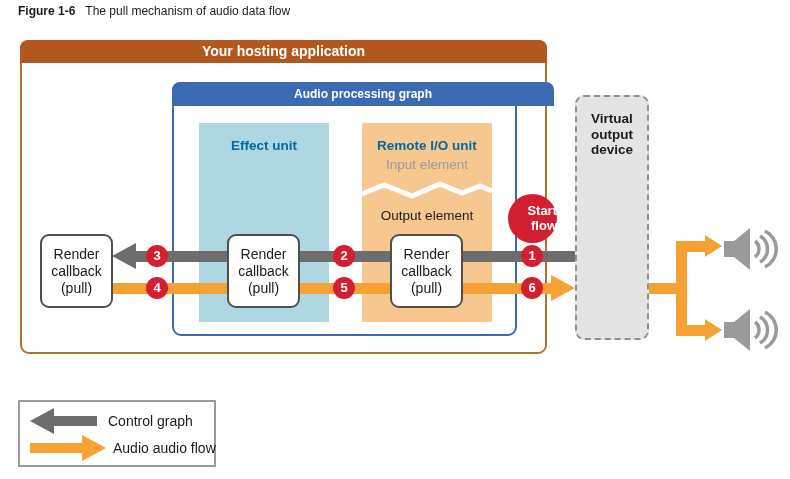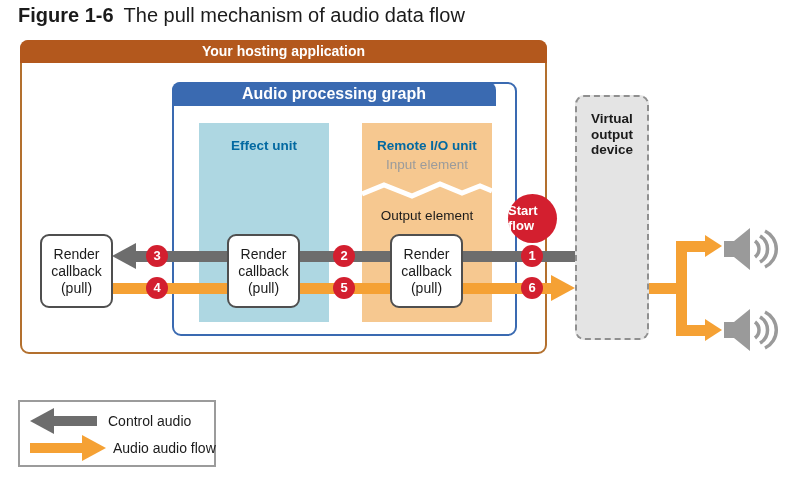--- a/index.html
+++ b/index.html
@@ -1,35 +1,35 @@
 <!DOCTYPE html>
 <html><head>
 <meta charset="utf-8">
 <style>
   html,body{margin:0;padding:0;background:#ffffff;}
   body{font-family:"Liberation Sans","DejaVu Sans",sans-serif;color:#1b1b1b;}
   .stage{position:relative;width:790px;height:479px;background:#fff;overflow:hidden;}
 
   
-  .fig-title{position:absolute;left:18px;top:4px;font-size:20px;white-space:nowrap;}
+  .fig-title{position:absolute;left:18px;top:4px;font-size:12px;white-space:nowrap;}
   .fig-title .lbl{font-weight:bold;margin-right:10px;}
 
   
   .hosting-box{position:absolute;left:20px;top:40px;width:527px;height:314px;
     border:2px solid #b3702e;border-radius:9px;background:#fff;box-sizing:border-box;}
   .hosting-header{position:absolute;left:20px;top:40px;width:527px;height:23px;
     background:#b3581d;border-radius:8px 8px 0 0;box-sizing:border-box;
     color:#fff;font-weight:bold;font-size:14px;text-align:center;line-height:23px;}
 
   
   .graph-box{position:absolute;left:172px;top:82px;width:345px;height:254px;
     border:2px solid #3a6ab1;border-radius:9px;background:#fff;box-sizing:border-box;}
-  .graph-header{position:absolute;left:172px;top:82px;width:324px;height:24px;
+  .graph-header{position:absolute;left:172px;top:82px;width:382px;height:24px;
     background:#3a6ab1;border-radius:8px 8px 0 0;box-sizing:border-box;
-    color:#fff;font-weight:bold;font-size:16px;text-align:center;line-height:24px;}
+    color:#fff;font-weight:bold;font-size:12px;text-align:center;line-height:24px;}
 
   
   .effect-unit{position:absolute;left:199px;top:123px;width:130px;height:199px;background:#aed7e2;}
   .remote-unit{position:absolute;left:362px;top:123px;width:130px;height:199px;background:#f6c890;}
   .unit-title{position:absolute;width:100%;top:15px;text-align:center;font-weight:bold;font-size:13.5px;color:#0369a1;}
   .input-label{position:absolute;width:100%;top:34px;text-align:center;font-size:13.5px;color:#9b9b9b;}
   .output-label{position:absolute;width:100%;top:85px;text-align:center;font-size:13.5px;color:#1b1b1b;}
   .zigzag{position:absolute;left:0;top:58px;}
 
   
@@ -49,21 +49,21 @@
   
   .render-box{position:absolute;width:73px;height:74px;background:#fff;border:2px solid #4f4f4f;
     border-radius:9px;box-sizing:border-box;z-index:4;display:flex;flex-direction:column;
     align-items:center;justify-content:center;font-size:14px;line-height:17px;text-align:left;}
 
   
   .badge{position:absolute;width:22px;height:22px;border-radius:50%;background:#d31f2f;
     color:#fff;font-weight:bold;font-size:13px;text-align:center;line-height:22px;z-index:5;}
   .start-circle{position:absolute;left:508px;top:194px;width:49px;height:49px;border-radius:50%;
     background:#d31f2f;color:#fff;font-weight:bold;font-size:13px;line-height:14.5px;
-    text-align:center;z-index:5;display:flex;flex-direction:column;align-items:flex-start;justify-content:center;}
+    text-align:center;z-index:5;display:flex;flex-direction:column;align-items:flex-end;justify-content:center;}
 
   
   .spk{position:absolute;z-index:2;}
 
   
   .legend-box{position:absolute;left:18px;top:400px;width:198px;height:67px;
     border:2px solid #9b9b9b;background:#fff;box-sizing:border-box;}
   .legend-label{position:absolute;font-size:14px;color:#1b1b1b;white-space:nowrap;}
 </style>
 </head>
@@ -152,19 +152,19 @@
   <div class="badge" style="left:146px;top:245px;">3</div>
   <div class="badge" style="left:146px;top:277px;">4</div>
   <div class="badge" style="left:333px;top:245px;">2</div>
   <div class="badge" style="left:333px;top:277px;">5</div>
   <div class="badge" style="left:521px;top:245px;">1</div>
   <div class="badge" style="left:521px;top:277px;">6</div>
 
   <div class="legend-box">
     <div class="head head-left-gray" style="left:10px;top:6px;"></div>
     <div class="line gray" style="left:33px;top:14px;width:44px;height:10px;"></div>
-    <div class="legend-label" style="left:88px;top:11px;">Control audio</div>
+    <div class="legend-label" style="left:88px;top:11px;">Control graph</div>
     <div class="line orange" style="left:10px;top:41px;width:53px;height:10px;"></div>
     <div class="head head-right-orange" style="left:62px;top:33px;"></div>
     <div class="legend-label" style="left:93px;top:38px;">Audio audio flow</div>
   </div>
 
 </div>
 
 </body></html>

